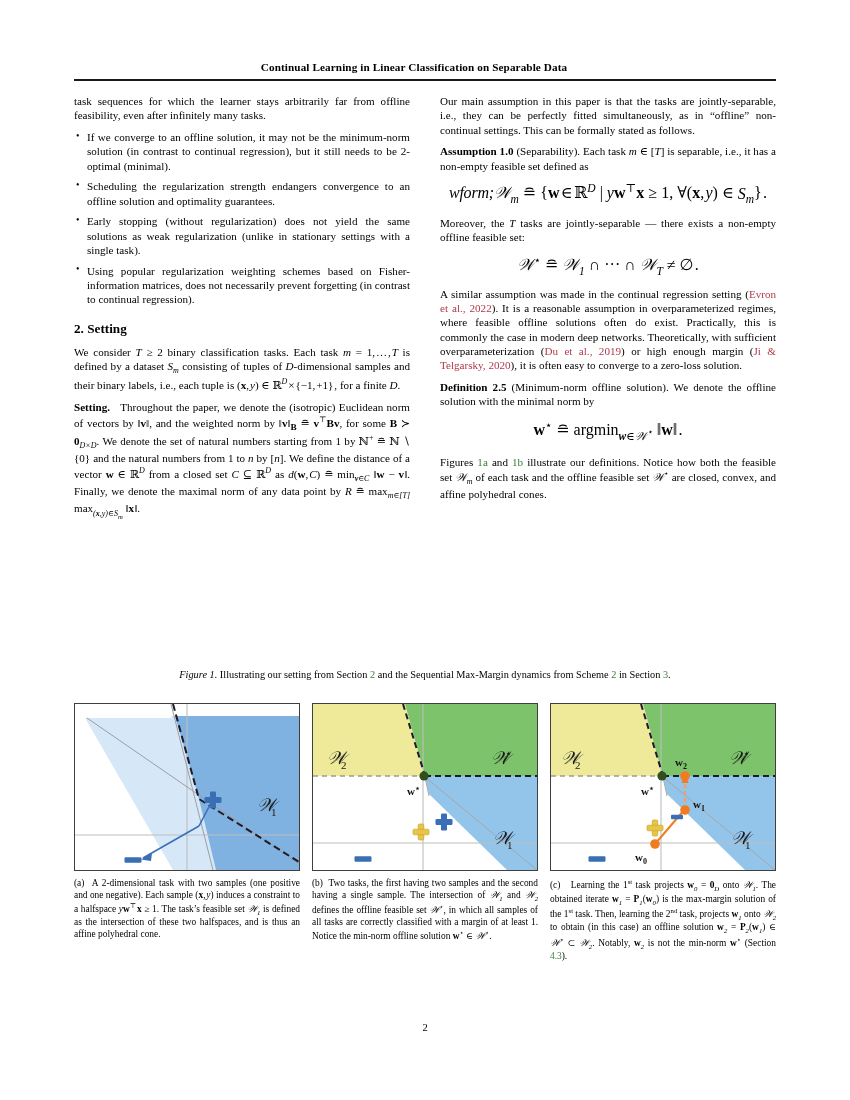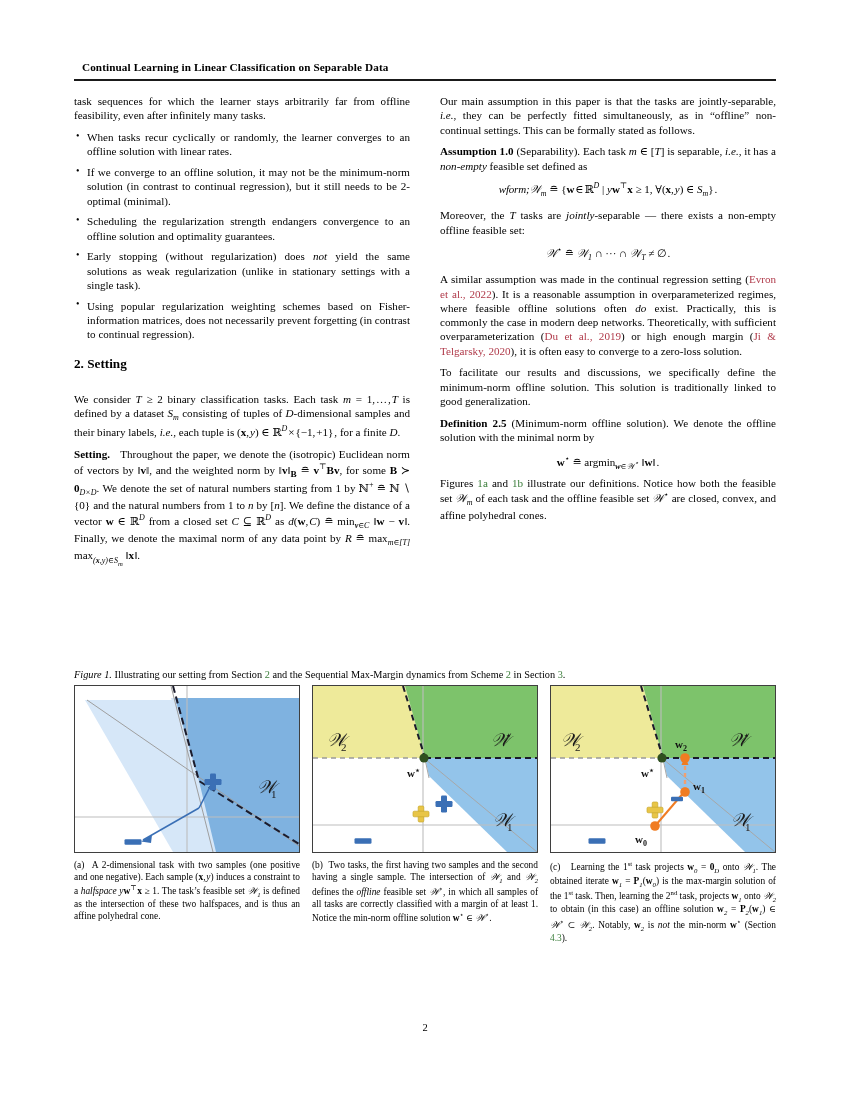--- a/index.html
+++ b/index.html
@@ -20,23 +20,23 @@
     width: 850px;
     height: 1100px;
     position: relative;
     padding: 0;
   }
 
   
   .runhead {
     position: absolute;
     top: 61px;
-    left: 82px;
+    left: 63px;
     width: 702px;
-    text-align: left;
+    text-align: center;
     font-weight: bold;
     font-size: 11.2px;
     letter-spacing: 0.1px;
   }
   .runhead-rule {
     position: absolute;
     top: 79px;
     left: 74px;
     width: 702px;
     height: 2.2px;
@@ -78,33 +78,33 @@
   ul.bullets li::before {
     content: "\2022";
     position: absolute;
     left: -10px;
     top: -0.5px;
     font-size: 10px;
   }
   h2.section {
     font-size: 13.2px;
     font-weight: bold;
-    margin: 15px 0 20px 0;
+    margin: 15px 0 8px 0;
     line-height: 1.2;
   }
   .runin { font-weight: bold; }
-  .it { font-style: italic; }
+  .it { }
   .cite { color: #b03a4a; }
   .citegreen { color: #3a7d3a; }
   .eq {
     text-align: center;
     margin: 8.5px 0 9px 0;
-    font-size: 11px;
-  }
-  .eq-tall { margin: 10px 0 4px 0; }
+    font-size: 16px;
+  }
+  .eq-tall { margin: 10px 0 11px 0; }
 
   
   .mi { font-style: italic; font-family: "Liberation Serif", serif; }
   .mb { font-weight: bold; font-family: "Liberation Serif", serif; }
   .cal { font-family: "Liberation Serif", serif; font-style: italic; }
   .scr {
     font-family: "Liberation Serif", serif;
     font-style: italic;
     letter-spacing: -0.2px;
   }
@@ -114,22 +114,22 @@
 
   
   .figure {
     position: absolute;
     top: 669px;
     left: 74px;
     width: 702px;
   }
   .fig-caption-top {
     font-size: 10.3px;
-    text-align: left;
-    margin-bottom: 4px;
+    text-align: center;
+    margin-bottom: 22px;
     line-height: 1.2;
   }
   .fig-caption-top .figlab { font-style: italic; }
   .panels {
     display: flex;
     gap: 11px;
     justify-content: space-between;
   }
   .panel {
     width: 226px;
@@ -171,21 +171,20 @@
   <div class="runhead">Continual Learning in Linear Classification on Separable Data</div>
   <div class="runhead-rule"></div>
 
   <div class="columns">
 
     <div class="col">
 
       <p>task sequences for which the learner stays arbitrarily far from offline feasibility, even after infinitely many tasks.</p>
 
       <ul class="bullets">
-        <li><span>When tasks recur cyclically or randomly, the learner converges to an offline solution with linear rates.</span></li>
         <li><span>If we converge to an offline solution, it may not be the minimum-norm solution (in contrast to continual regression), but it still needs to be 2-optimal (minimal).</span></li>
         <li><span>Scheduling the regularization strength endangers convergence to an offline solution and optimality guarantees.</span></li>
         <li>Early stopping (without regularization) does <span class="it">not</span> yield the same solutions as weak regularization (unlike in stationary settings with a single task).</li>
         <li><span>Using popular regularization weighting schemes based on Fisher-information matrices, does not necessarily prevent forgetting (in contrast to continual regression).</span></li>
       </ul>
 
       <h2 class="section">2. Setting</h2>
 
       <p>We consider <span class="mi">T</span> ≥ 2 binary classification tasks. Each task
         <span class="mi">m</span> = 1, … , <span class="mi">T</span> is defined by a dataset <span class="mi">S<sub class="sb">m</sub></span> consisting of
@@ -226,21 +225,20 @@
       </div>
 
       <p>A similar assumption was made in the continual regression
         setting (<span class="cite">Evron et al., 2022</span>). It is a reasonable assumption in
         overparameterized regimes, where feasible offline solutions
         often <span class="it">do</span> exist. Practically, this is commonly the case in
         modern deep networks. Theoretically, with sufficient overparameterization (<span class="cite">Du et al., 2019</span>) or high enough margin
         (<span class="cite">Ji &amp; Telgarsky, 2020</span>), it is often easy to converge to a
         zero-loss solution.</p>
 
-      <p>To facilitate our results and discussions, we specifically define the minimum-norm offline solution. This solution is traditionally linked to good generalization.</p>
 
       <p class="tight"><span class="runin">Definition 2.5</span>
         <span>(Minimum-norm offline solution).</span>
         <span>We denote the offline solution with the minimal norm by</span></p>
 
       <div class="eq eq-tall">
         <span class="mb">w</span><sup class="sp">⋆</sup> ≘ argmin<sub class="sb"><span class="mb">w</span>∈<span class="scr">𝒲</span><sup>⋆</sup></sub> ‖<span class="mb">w</span>‖ .
       </div>
 
       <p><span>Figures </span><span class="citegreen">1a</span><span> and </span><span class="citegreen">1b</span>

